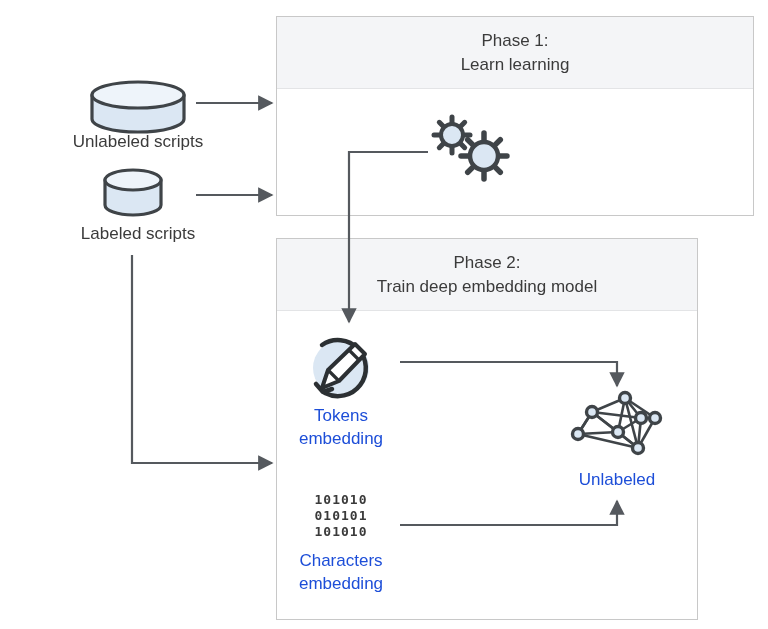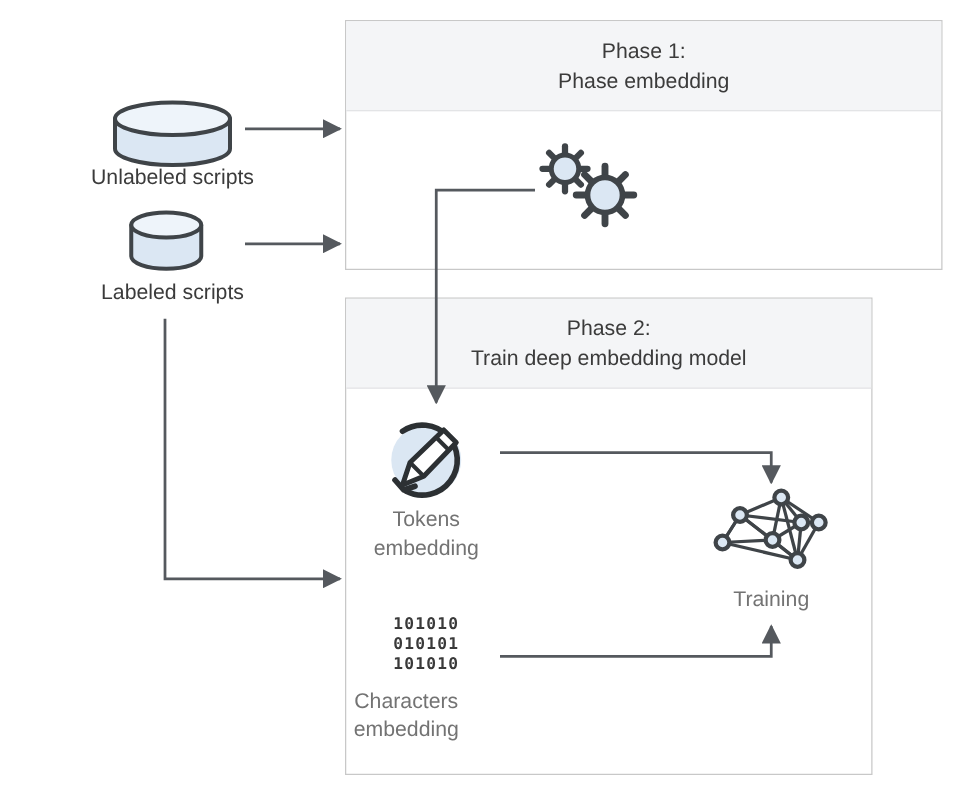--- a/index.html
+++ b/index.html
@@ -58,21 +58,21 @@
     height: 382px;
   }
   #phase2 .phase-header {
     height: 72px;
   }
   .node-label {
     position: absolute;
     text-align: center;
     font-size: 17px;
     line-height: 23px;
-    color: #737373;
+    color: #1d4ed8;
     white-space: pre-line;
   }
   svg.overlay {
     position: absolute;
     left: 0;
     top: 0;
     width: 768px;
     height: 629px;
     pointer-events: none;
   }
@@ -95,21 +95,21 @@
   }
 </style>
 </head>
 <body>
 
 <div id="stage">
 
   <div class="phase-box" id="phase1">
     <div class="phase-header">
       <span>Phase 1:</span>
-      <span>Phase embedding</span>
+      <span>Learn learning</span>
     </div>
   </div>
 
   <div class="phase-box" id="phase2">
     <div class="phase-header">
       <span>Phase 2:</span>
       <span>Train deep embedding model</span>
     </div>
   </div>
 
@@ -222,18 +222,18 @@
 
   <div class="cyl-label" style="left:48px; top:224px; width:180px;">Labeled scripts</div>
 
   <div class="node-label" style="left:271px; top:404px; width:140px;">Tokens
 embedding</div>
 
   <div class="bits" style="left:281px; top:492px; width:120px;">101010
 010101
 101010</div>
 
-  <div class="node-label" style="left:255px; top:549px; width:140px;">Characters
+  <div class="node-label" style="left:271px; top:549px; width:140px;">Characters
 embedding</div>
 
-  <div class="node-label" style="left:557px; top:468px; width:120px;">Training</div>
+  <div class="node-label" style="left:557px; top:468px; width:120px;">Unlabeled</div>
 
 </div>
 
 </body></html>

